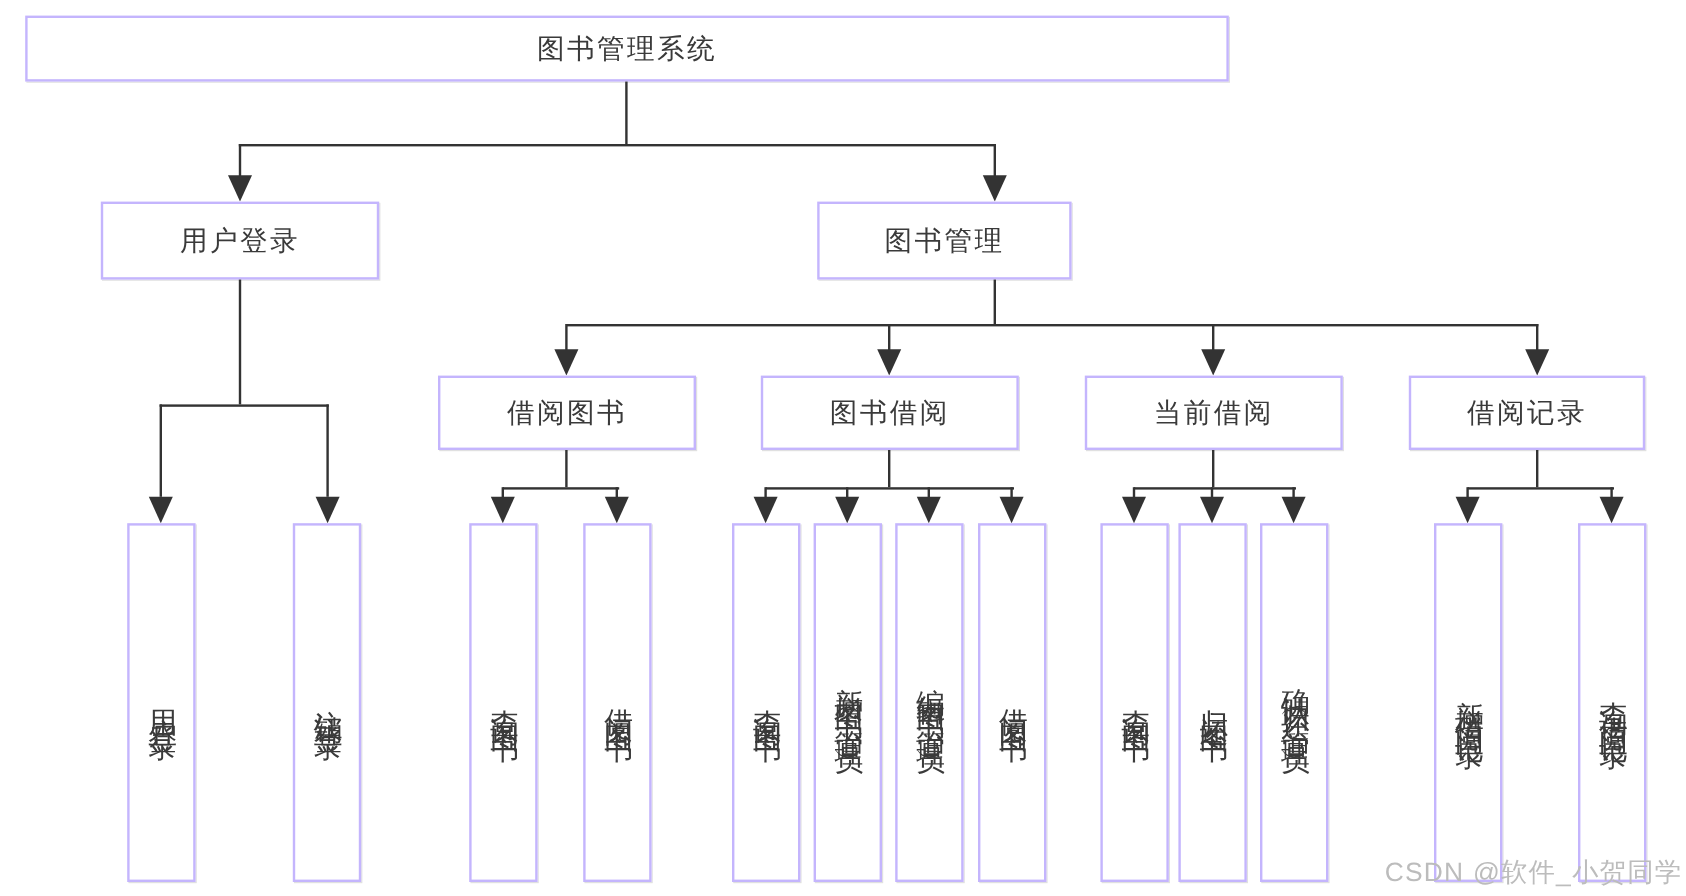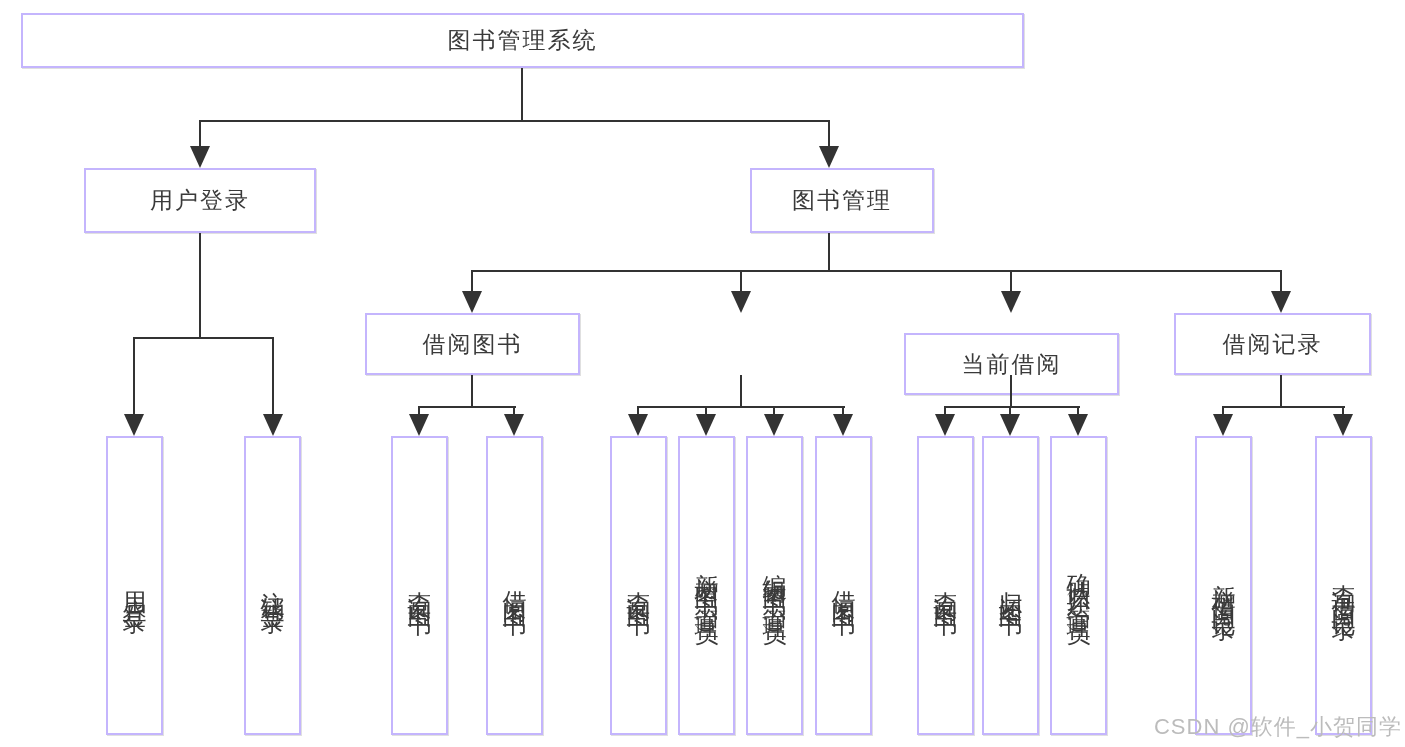--- a/index.html
+++ b/index.html
@@ -70,21 +70,21 @@
   <div class="vline" style="left:521px;top:68px;width:2px;height:52px;"></div>
   <div class="hline" style="left:199px;top:120px;width:631px;height:2px;"></div>
   <div class="vline" style="left:199px;top:120px;width:2px;height:28px;"></div>
   <div class="ah" style="left:190px;top:146px;"></div>
   <div class="vline" style="left:828px;top:120px;width:2px;height:28px;"></div>
   <div class="ah" style="left:819px;top:146px;"></div>
 
   <div class="hbox" style="left:84px;top:168px;width:232px;height:65px;">
     <span>用户登录</span>
   </div>
-  <div class="hbox" style="left:750px;top:168px;width:184px;height:65px;">
+  <div class="hbox" style="left:681px;top:168px;width:212px;height:65px;">
     <span>图书管理</span>
   </div>
 
   <div class="vline" style="left:199px;top:233px;width:2px;height:104px;"></div>
   <div class="hline" style="left:133px;top:337px;width:141px;height:2px;"></div>
   <div class="vline" style="left:133px;top:337px;width:2px;height:77px;"></div>
   <div class="ah" style="left:124px;top:414px;"></div>
   <div class="vline" style="left:272px;top:337px;width:2px;height:77px;"></div>
   <div class="ah" style="left:263px;top:414px;"></div>
 
@@ -95,21 +95,24 @@
   <div class="vline" style="left:740px;top:270px;width:2px;height:23px;"></div>
   <div class="ah" style="left:731px;top:291px;"></div>
   <div class="vline" style="left:1010px;top:270px;width:2px;height:23px;"></div>
   <div class="ah" style="left:1001px;top:291px;"></div>
   <div class="vline" style="left:1280px;top:270px;width:2px;height:23px;"></div>
   <div class="ah" style="left:1271px;top:291px;"></div>
 
   <div class="hbox" style="left:365px;top:313px;width:215px;height:62px;">
     <span>借阅图书</span>
   </div>
-  <div class="hbox" style="left:904px;top:313px;width:215px;height:62px;margin-top:20px;">
+  <div class="hbox" style="left:634px;top:313px;width:215px;height:62px;">
+    <span>图书借阅</span>
+  </div>
+  <div class="hbox" style="left:904px;top:313px;width:215px;height:62px;">
     <span>当前借阅</span>
   </div>
   <div class="hbox" style="left:1174px;top:313px;width:197px;height:62px;">
     <span>借阅记录</span>
   </div>
 
   <div class="vline" style="left:471px;top:375px;width:2px;height:31px;"></div>
   <div class="hline" style="left:419px;top:406px;width:97px;height:2px;"></div>
   <div class="vline" style="left:418px;top:406px;width:2px;height:10px;"></div>
   <div class="ah" style="left:409px;top:414px;"></div>

